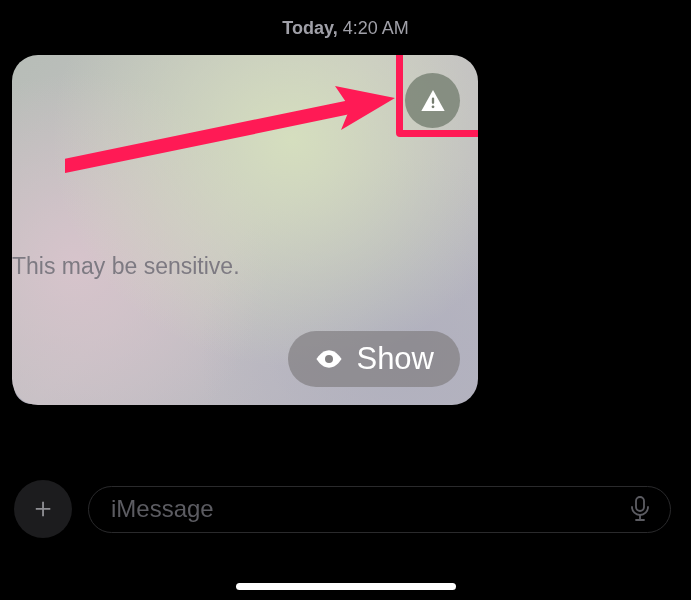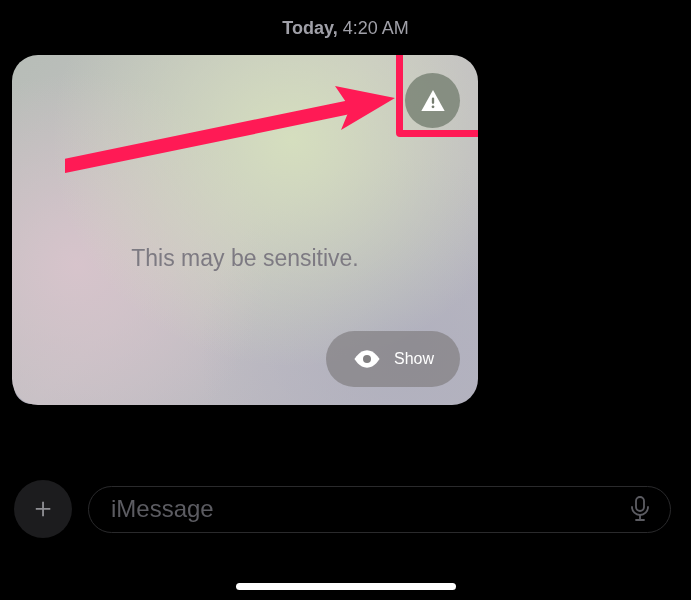--- a/index.html
+++ b/index.html
@@ -70,41 +70,41 @@
       height: 55px;
       border-radius: 50%;
       background: rgba(115,125,112,0.78);
       display: flex;
       align-items: center;
       justify-content: center;
     }
     
     .sensitive-text {
       position: absolute;
-      top: 190px;
+      top: 198px;
       width: 100%;
-      text-align: center;
+      text-align: left;
       color: #7d7a82;
       font-size: 23px;
       font-weight: 400;
     }
     
     .show-button {
       position: absolute;
       right: 18px;
       bottom: 18px;
       height: 56px;
       padding: 8px 26px;
       border-radius: 28px;
       background: rgba(130,128,130,0.72);
       display: flex;
       align-items: center;
       gap: 12px;
       color: #fff;
-      font-size: 16px;
+      font-size: 31px;
       font-weight: 400;
       cursor: pointer;
     }
     
     .highlight-box {
       position: absolute;
       top: -10px;
       right: -12px;
       width: 94px;
       height: 92px;

